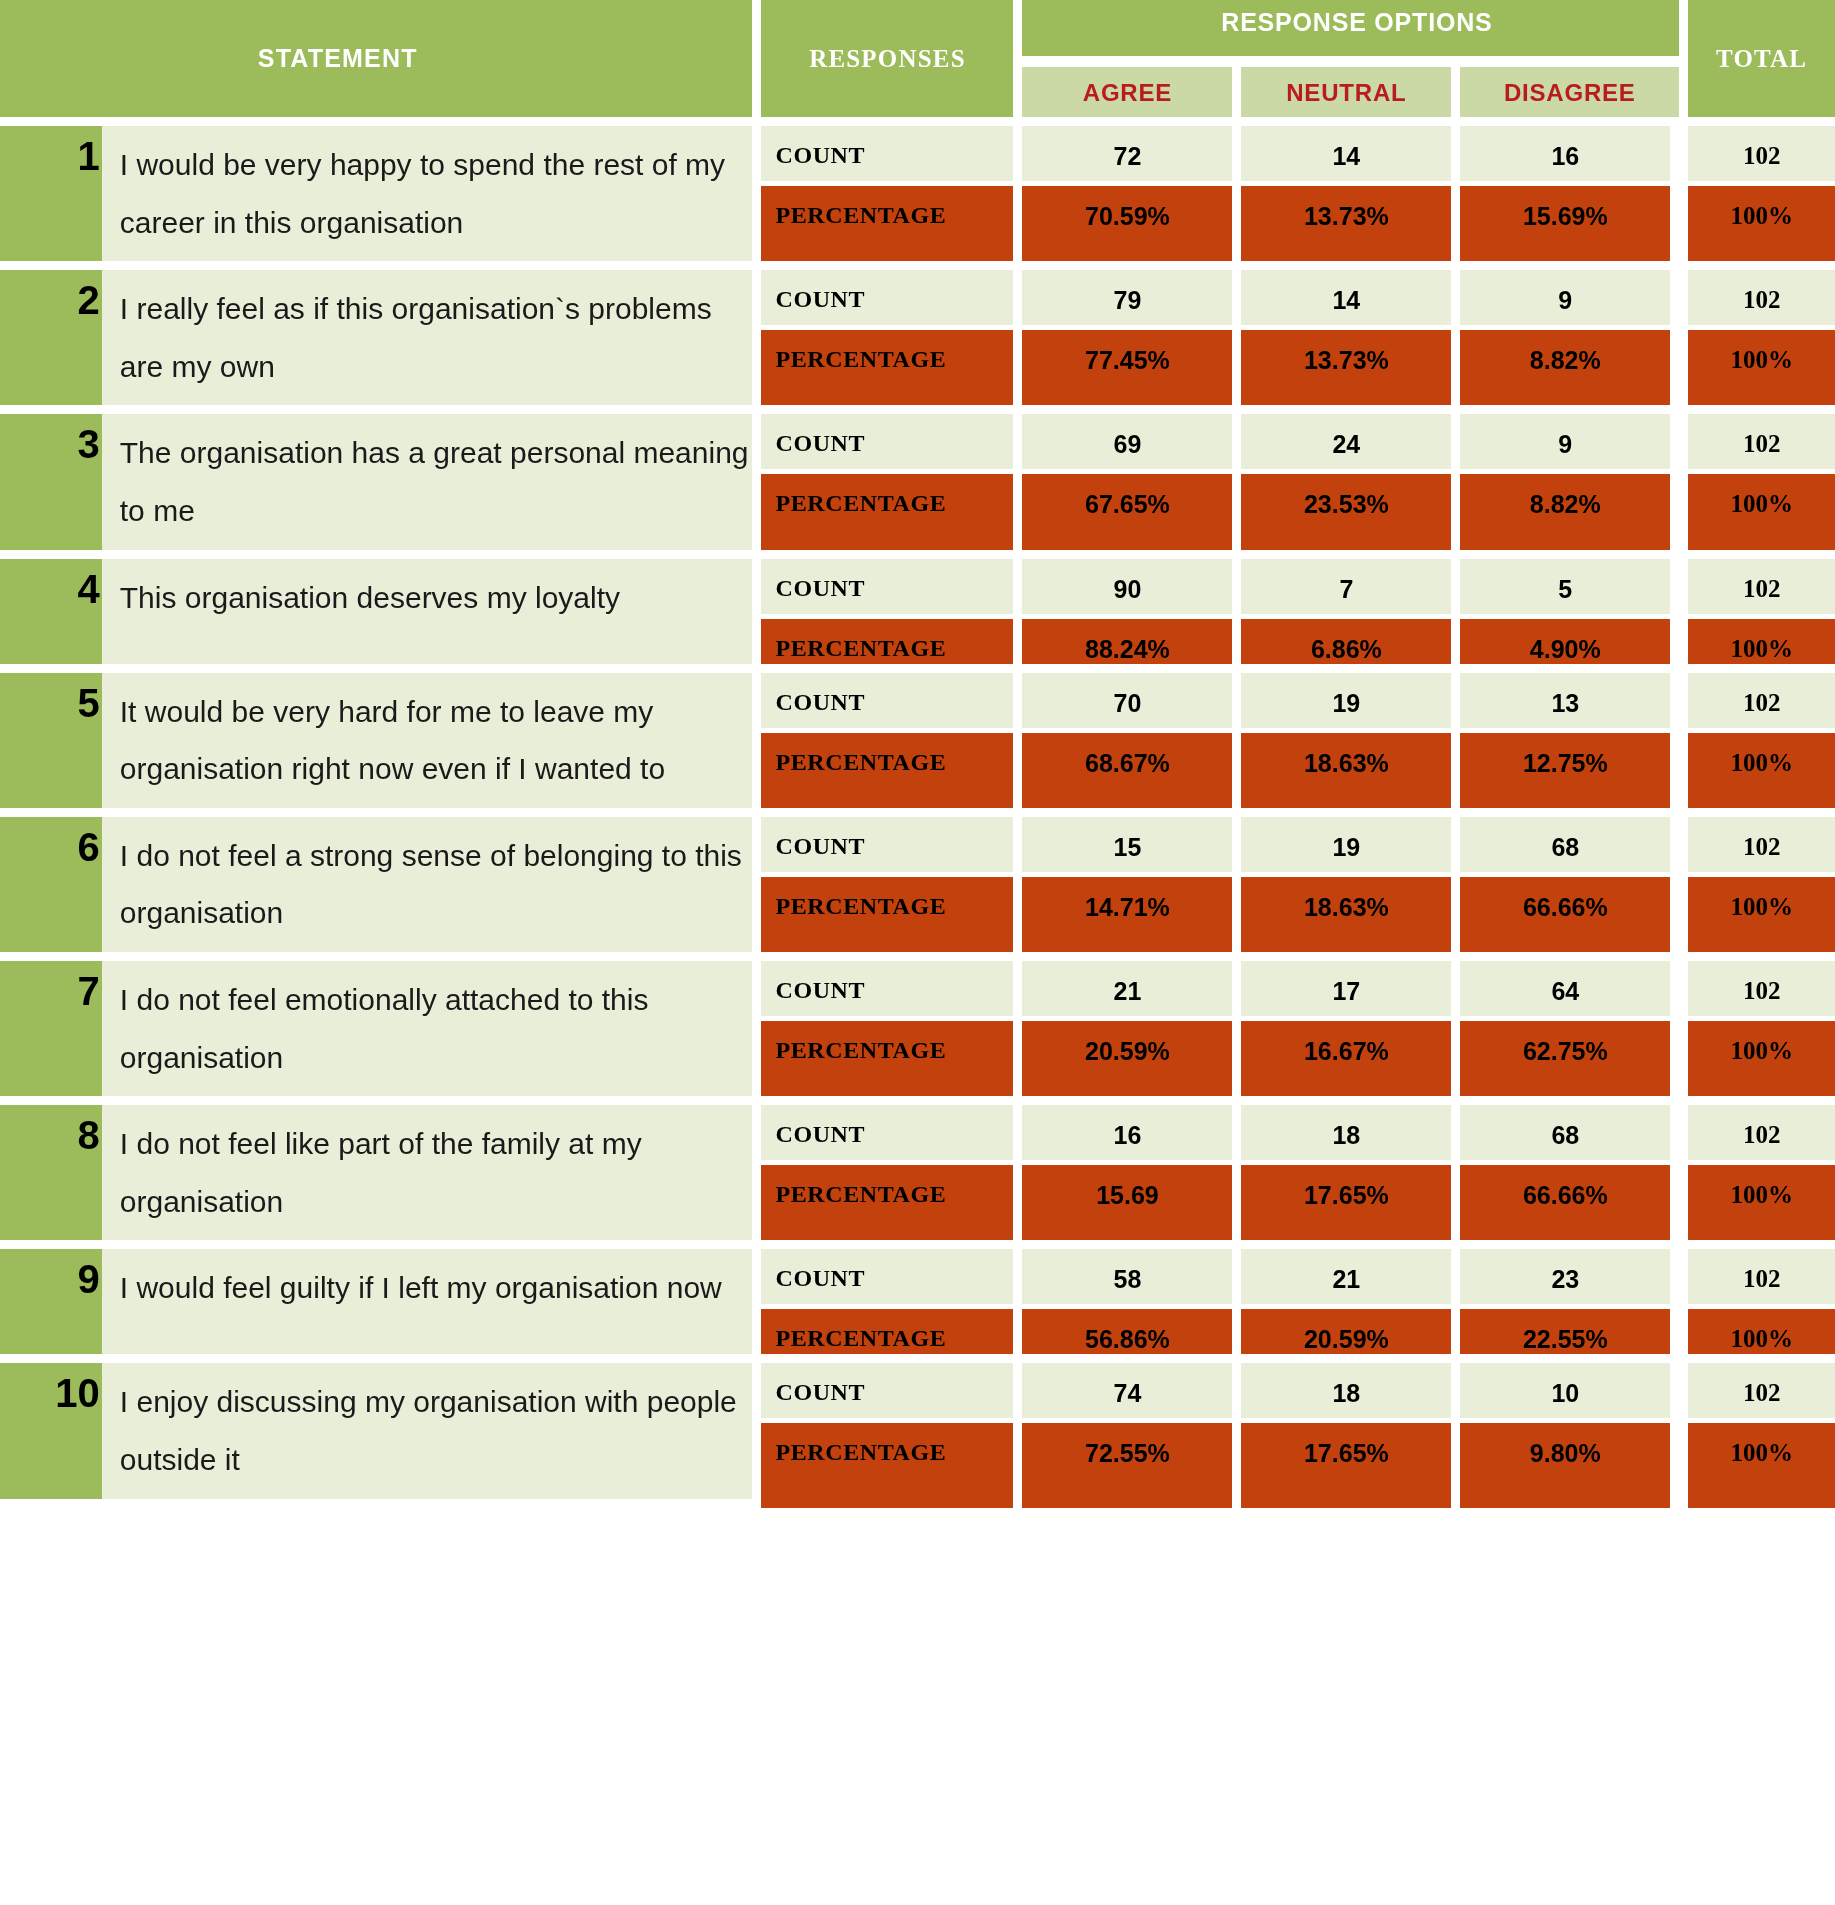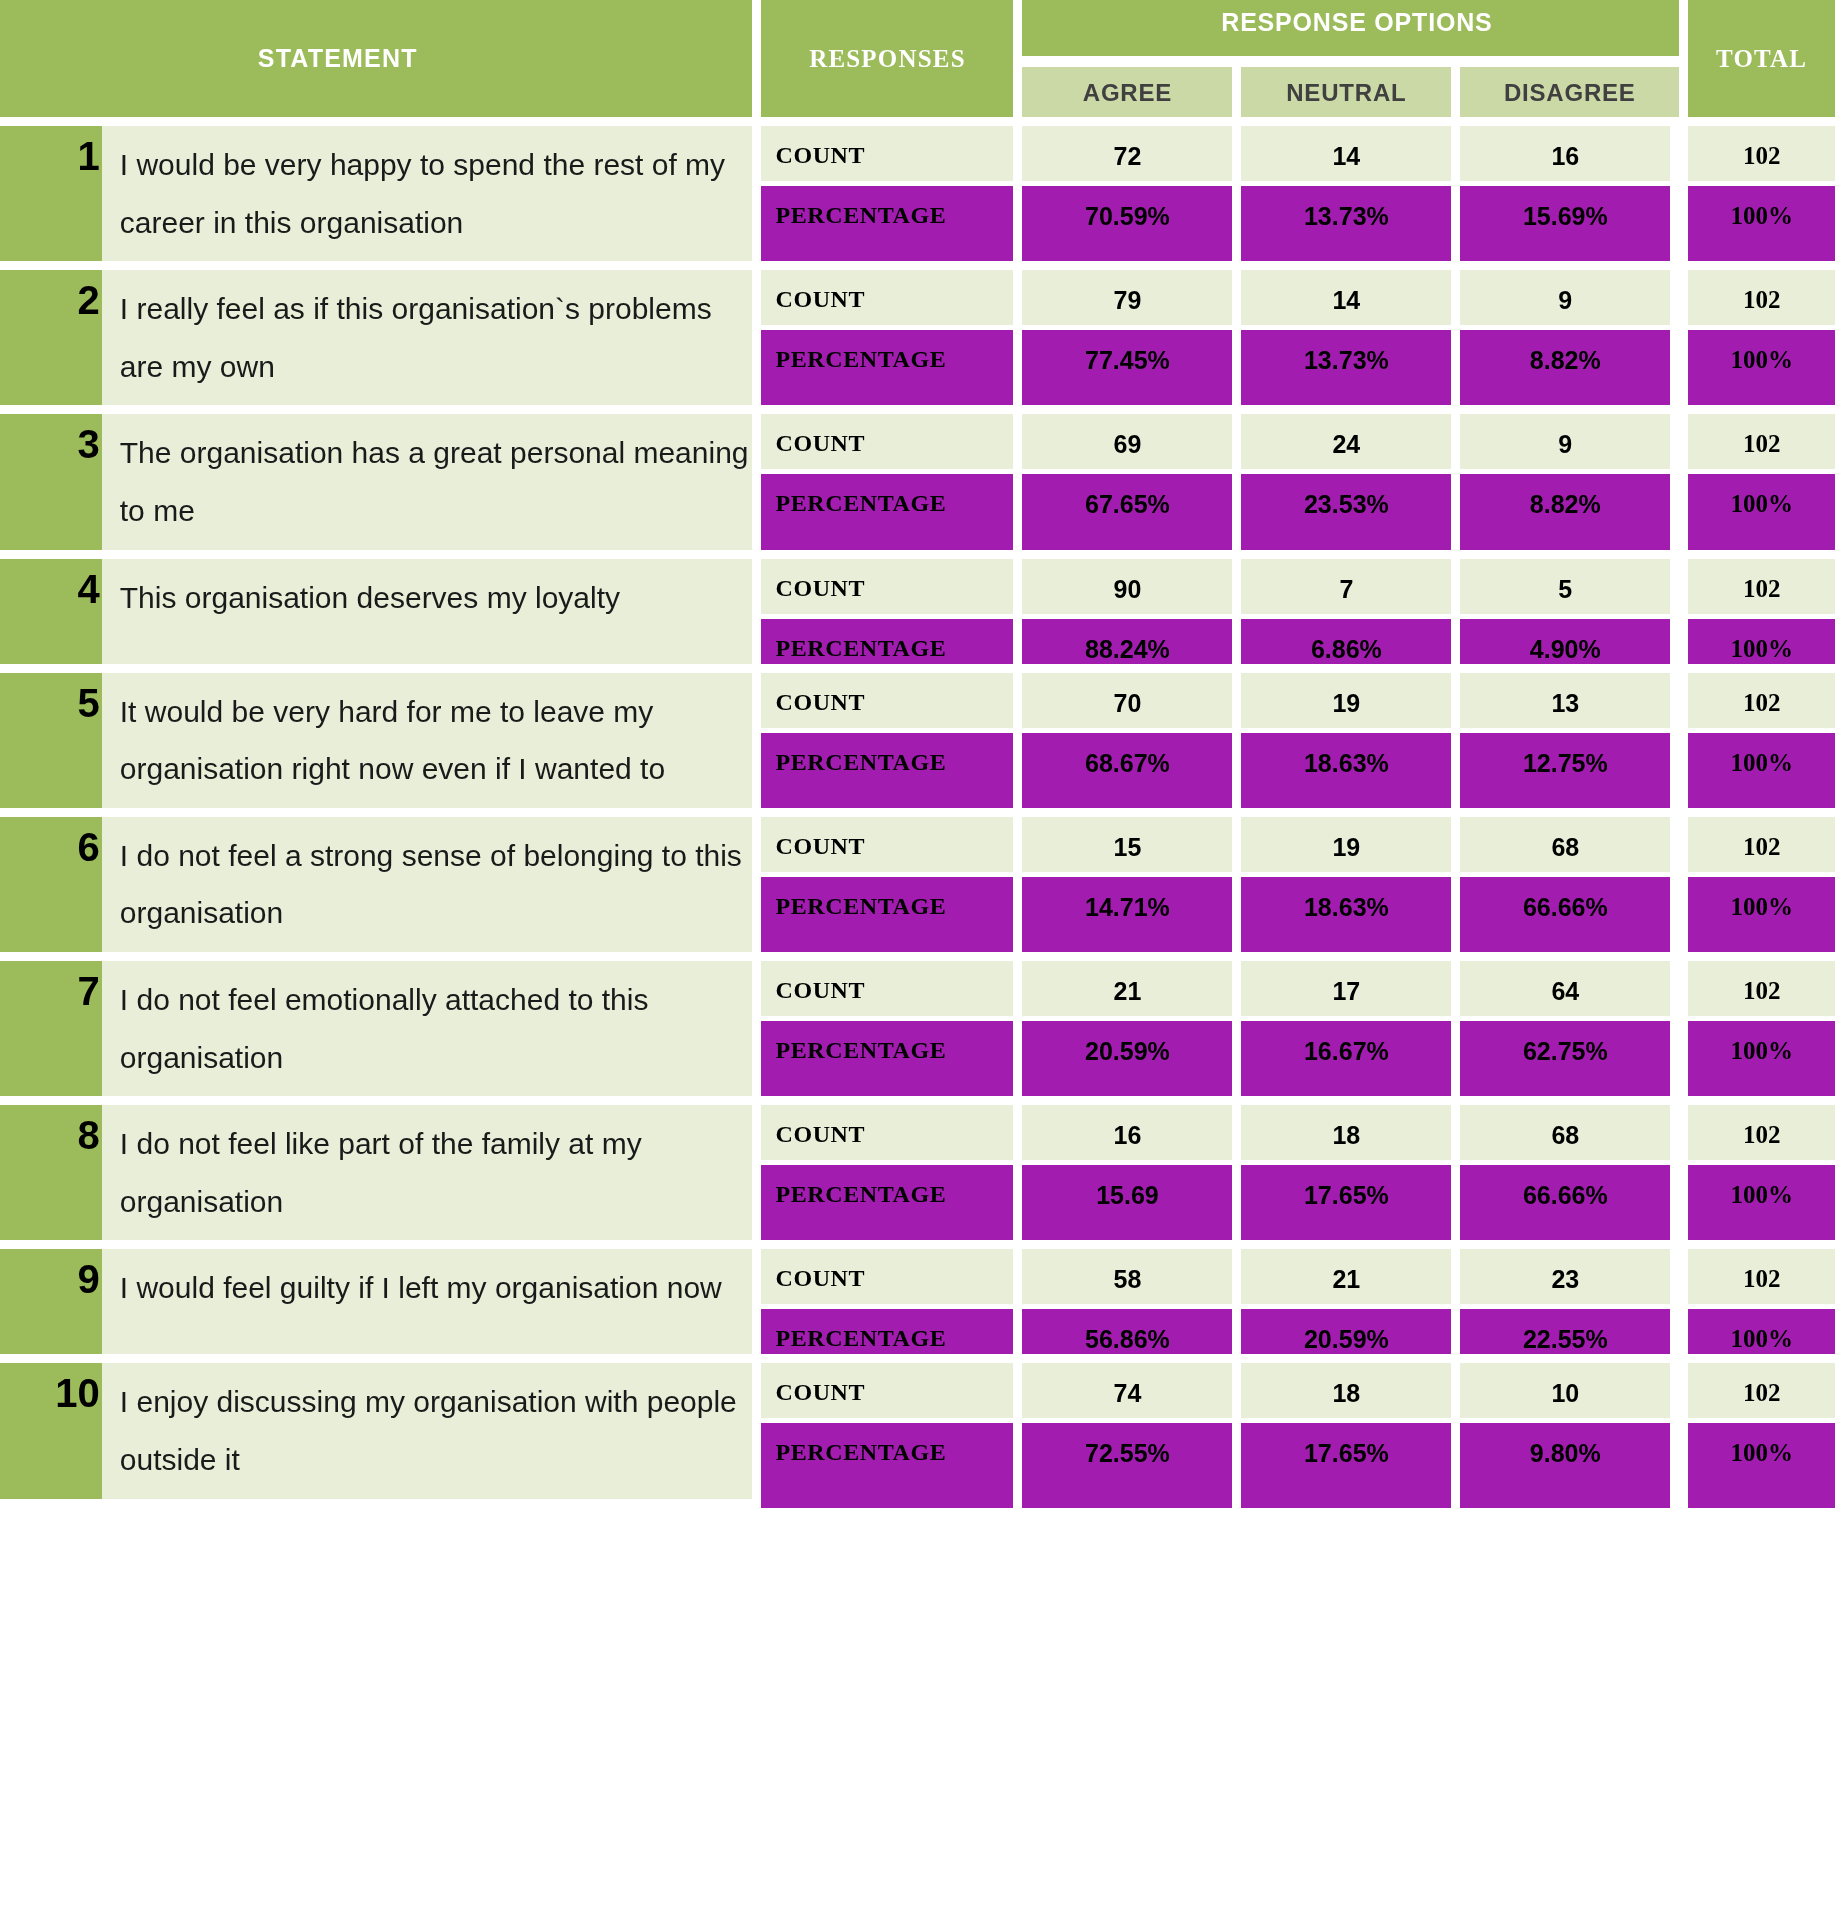--- a/index.html
+++ b/index.html
@@ -56,21 +56,21 @@
     font-weight: bold;
     letter-spacing: 0.8px;
     text-align: center;
     vertical-align: top;
     padding-top: 8px !important;
     height: 56px;
     padding-left: 12px;
   }
   .hd-sub {
     background: #cbd9a6;
-    color: #404040;
+    color: #b91c1c;
     font-size: 24px;
     font-weight: bold;
     letter-spacing: 0.8px;
     text-align: center;
     vertical-align: bottom;
     padding-bottom: 10px !important;
     height: 59px;
   }
   .hd-spacer { background: #ffffff; height: 11px; padding: 0; }
 
@@ -112,21 +112,21 @@
   }
   td.val {
     color: #000000;
     font-size: 25px;
     font-weight: bold;
     text-align: center;
     vertical-align: top;
     padding: 16px 0 0 0;
   }
   tr.count  td.resp, tr.count  td.val { background: #e8eed8; }
-  tr.pct    td.resp, tr.pct    td.val { background: #a21caf; }
+  tr.pct    td.resp, tr.pct    td.val { background: #c2410c; }
 
   
   tr.count td { height: 60px; }
 </style>
 </head>
 <body>
 
 <div class="sheet">
   <table class="survey">
     <colgroup>

